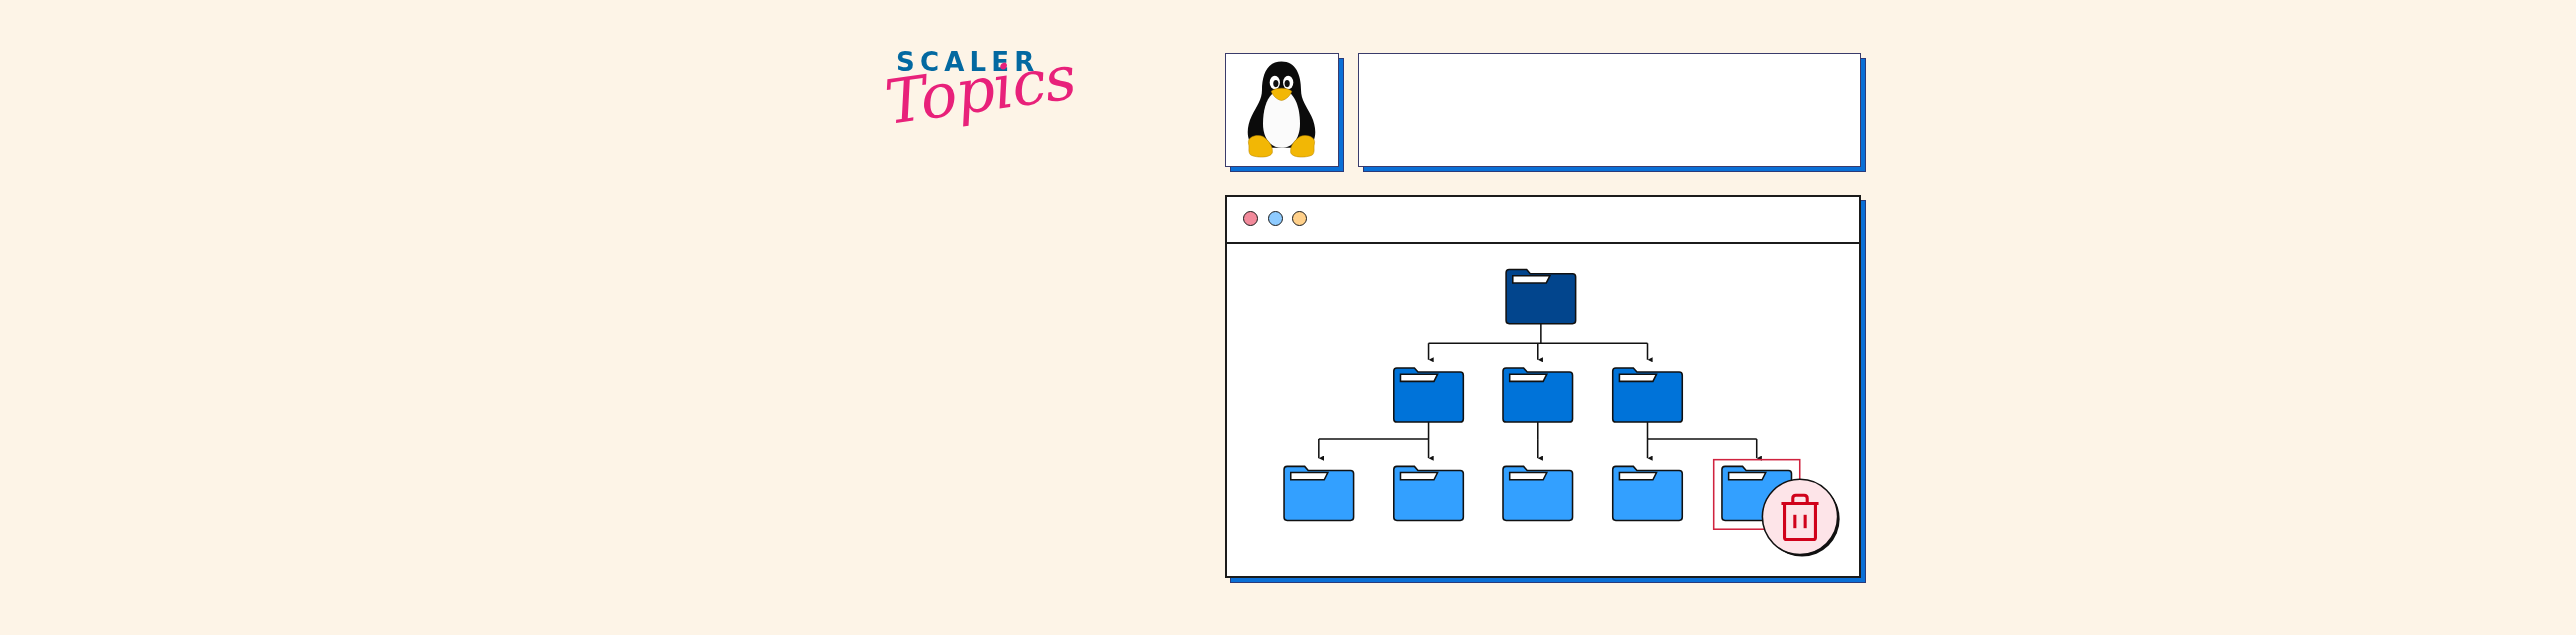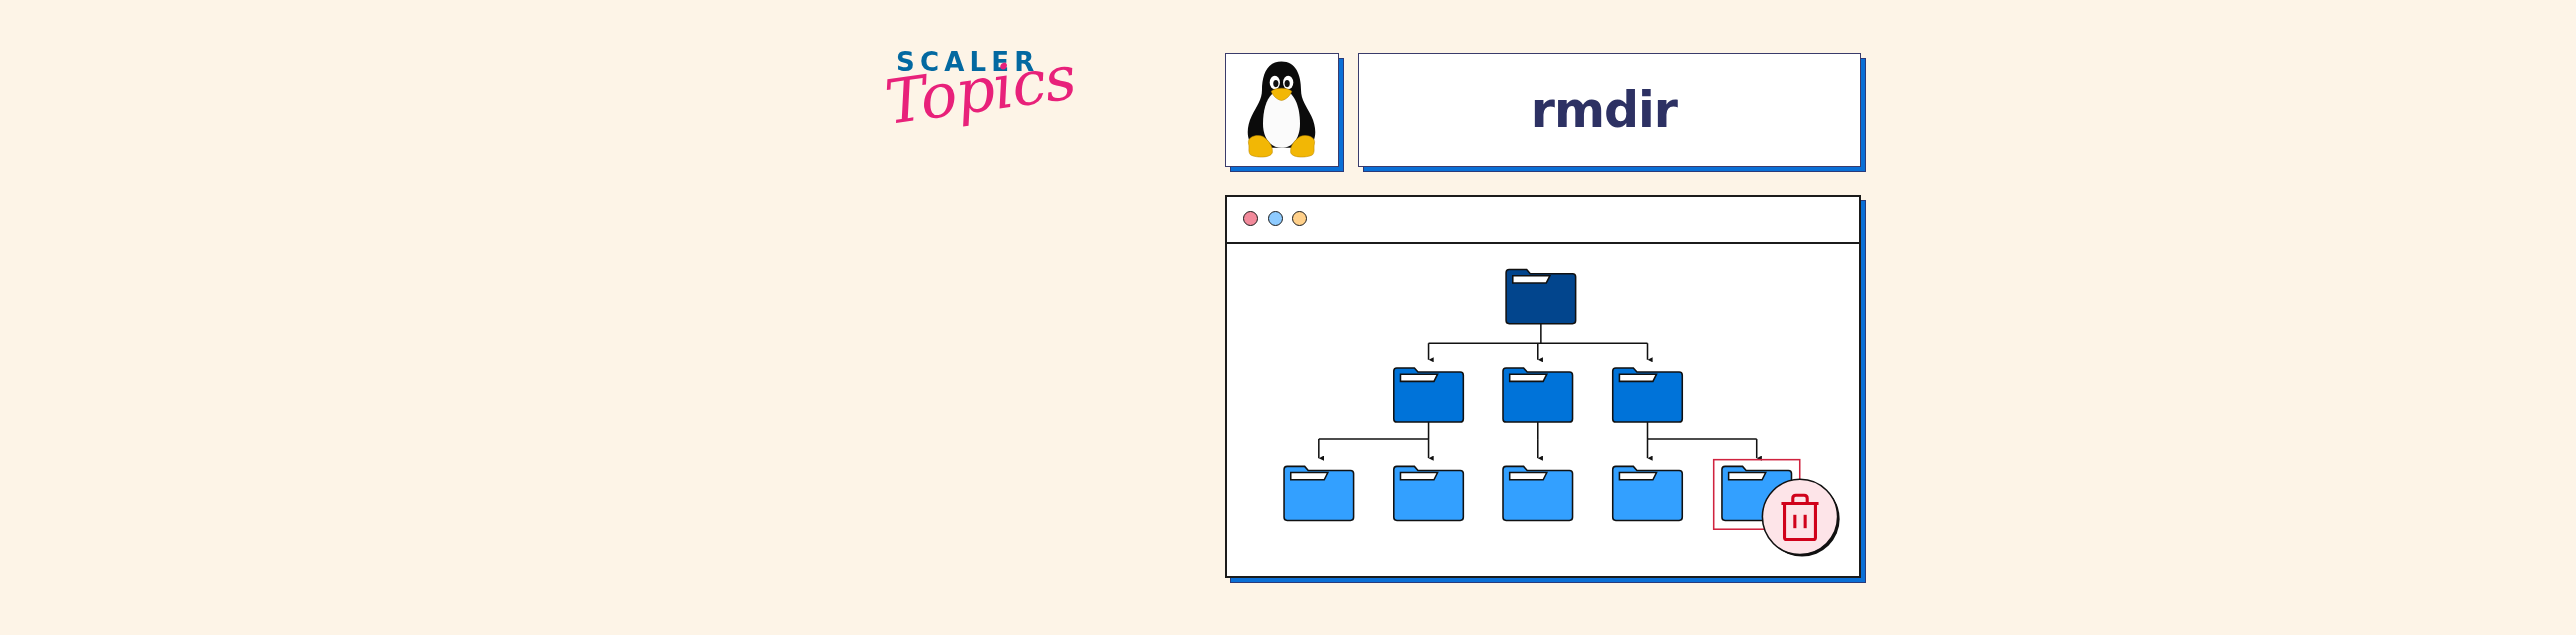--- a/index.html
+++ b/index.html
@@ -67,21 +67,20 @@
     <path d="M88 72 C96 64 120 64 128 72 C124 84 112 90 108 90 C104 90 92 84 88 72 Z" fill="#f2b705" stroke="#b78300" stroke-width="1"></path>
 
     <path d="M44 175 C40 160 60 155 72 160 C84 168 92 180 90 192 C86 202 60 202 48 196 C42 190 46 182 44 175 Z" fill="#f2b705" stroke="#b78300" stroke-width="1"></path>
     <path d="M172 175 C176 160 156 155 144 160 C132 168 124 180 126 192 C130 202 156 202 168 196 C174 190 170 182 172 175 Z" fill="#f2b705" stroke="#b78300" stroke-width="1"></path>
   </svg>
 </div>
 
 <div class="card-shadow" style="left:1363px;top:58px;width:503px;height:114px;"></div>
 <div class="card" style="left:1358px;top:53px;width:503px;height:114px;">
   <div id="title-text">
-    <span id="title-bold">rmdir</span>
   </div>
 </div>
 
 <div id="window-shadow" class="card-shadow abs"></div>
 <div id="window" class="card abs">
   <div id="window-header">
     <div class="dot" style="left: 15.5px; background: rgb(242, 138, 155);"></div>
     <div class="dot" style="left: 41px; background: rgb(142, 203, 255);"></div>
     <div class="dot" style="left: 65px; background: rgb(255, 208, 138);"></div>
   </div>

